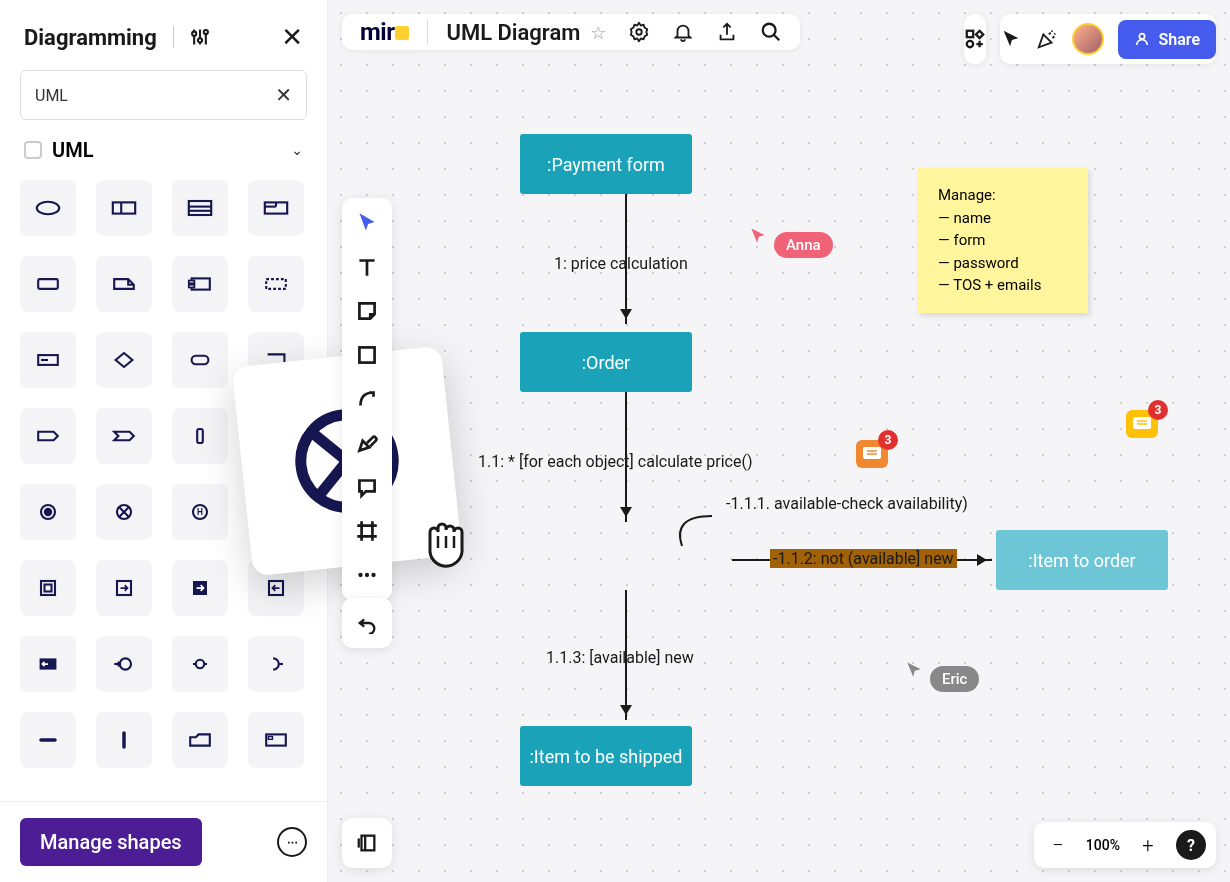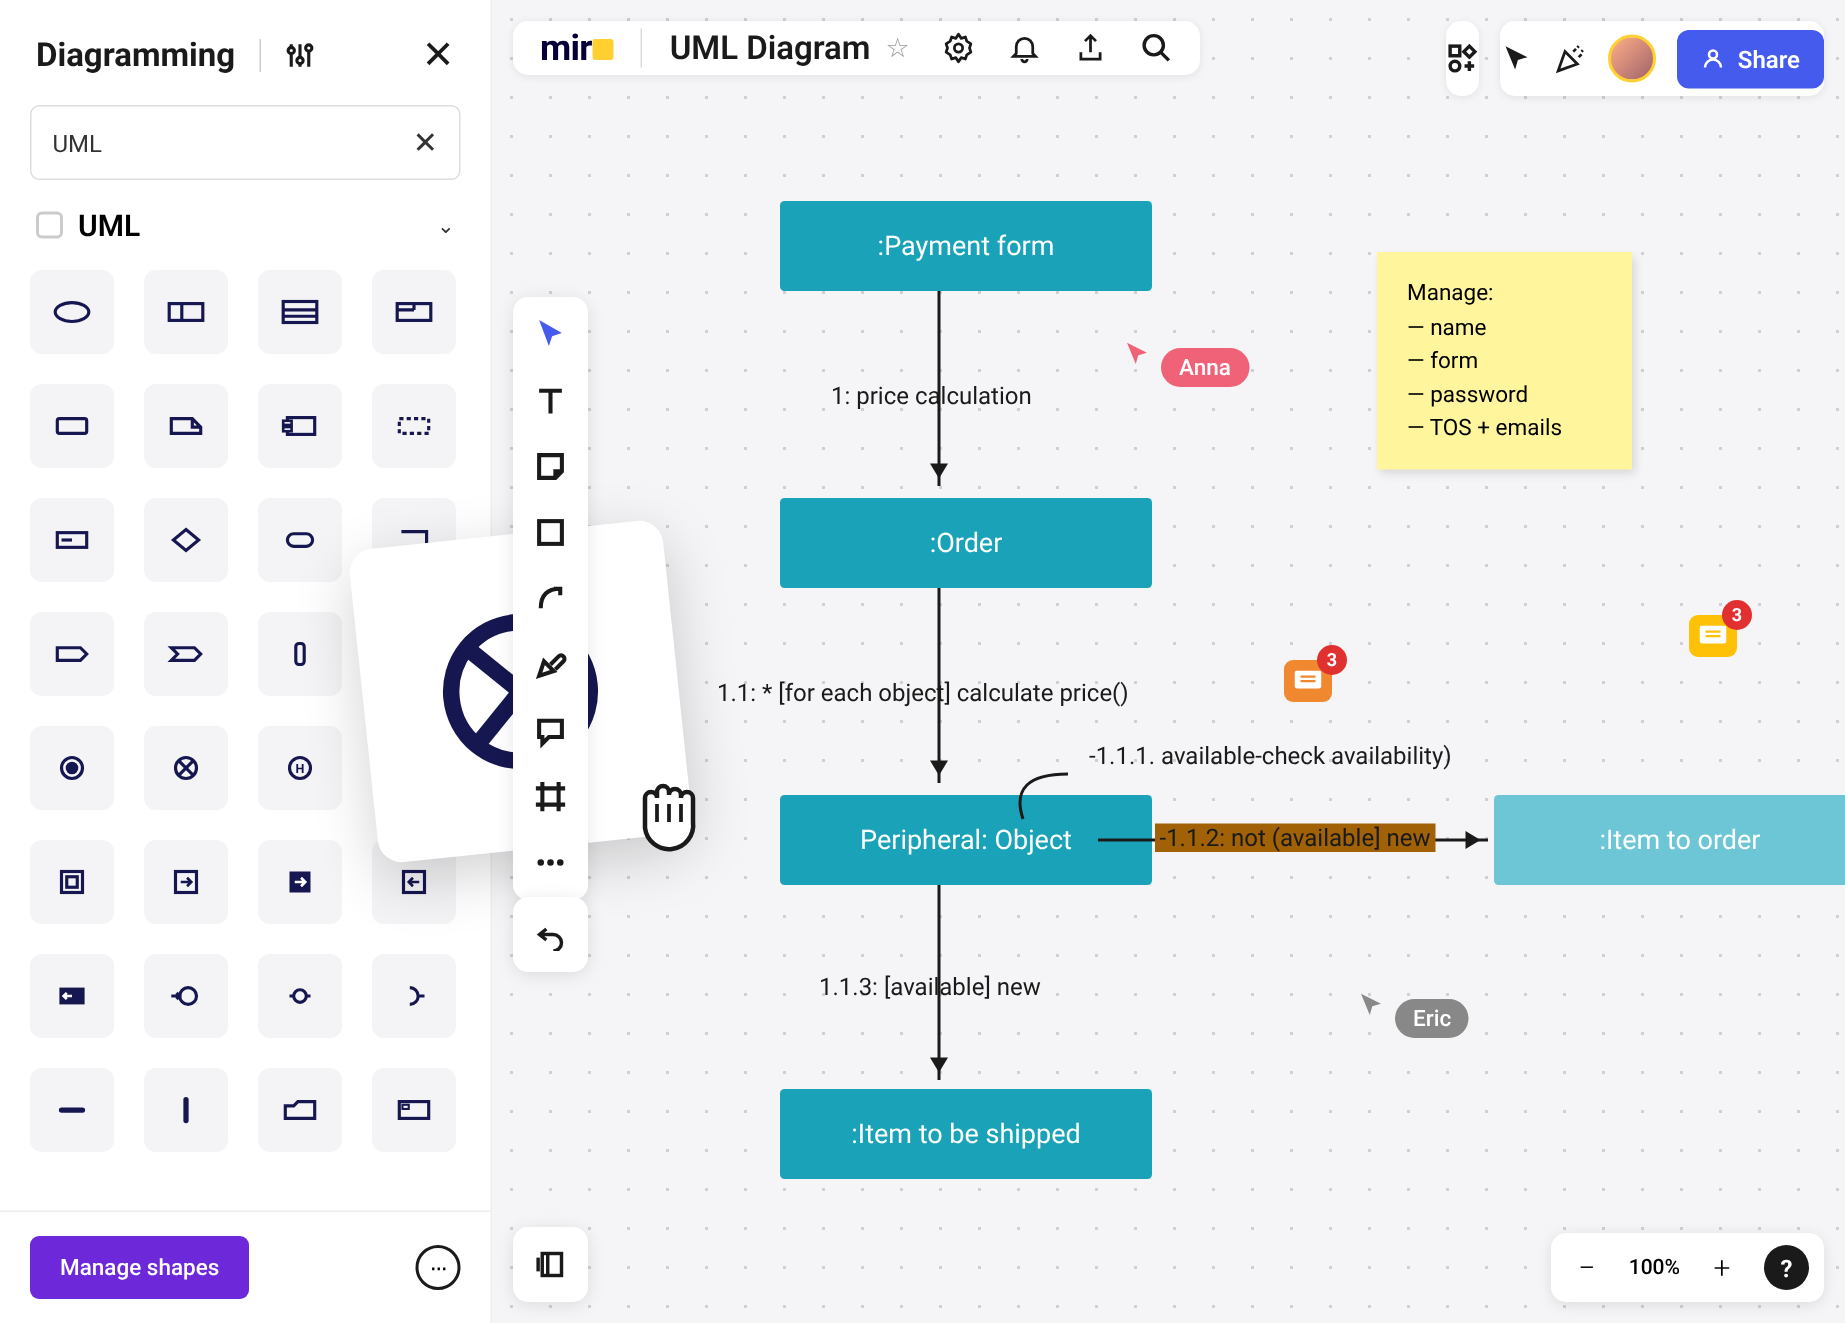--- a/index.html
+++ b/index.html
@@ -19,21 +19,21 @@
 .category-row { display: flex; align-items: center; padding: 8px 24px 10px; gap: 10px; }
 .checkbox { width: 18px; height: 18px; border: 2px solid #ccc; border-radius: 4px; }
 .category-label { font-size: 20px; font-weight: 600; flex: 1; }
 .chev { font-size: 14px; color: #333; }
 
 .shape-grid { padding: 8px 20px; display: grid; grid-template-columns: repeat(4, 56px); gap: 20px; overflow-y: auto; }
 .shape { width: 56px; height: 56px; background: #f4f4f6; border-radius: 8px; display: flex; align-items: center; justify-content: center; cursor: pointer; }
 .shape svg { width: 28px; height: 20px; }
 
 .sidebar-footer { margin-top: auto; padding: 16px 20px; display: flex; align-items: center; gap: 12px; border-top: 1px solid #eee;}
-.manage-btn { background: #6d28d9; color: #fff; border: none; border-radius: 6px; padding: 12px 20px; font-size: 15px; font-weight: 500; cursor: pointer; }
+.manage-btn { background: #4c1d95; color: #fff; border: none; border-radius: 6px; padding: 12px 20px; font-size: 20px; font-weight: 500; cursor: pointer; }
 .chat-icon { margin-left: auto; width: 30px; height: 30px; border: 2.5px solid #1a1a1a; border-radius: 50%; display: flex; align-items: center; justify-content: center; font-size: 11px; letter-spacing: -1px; font-weight: 700;}
 
 
 .topbar { position: absolute; left: 342px; top: 14px; display: flex; align-items: center; gap: 14px; }
 .topbar-main { background: #fff; border-radius: 10px; box-shadow: 0 1px 6px rgba(0,0,0,0.08); display: flex; align-items: center; padding: 10px 18px; height: 36px; }
 .logo { font-size: 24px; font-weight: 700; color: #050038; letter-spacing: -0.5px; }
 .vdiv { width: 1px; height: 26px; background: #ddd; margin: 0 18px; }
 .doc-title { font-size: 22px; font-weight: 600; color: #1a1a1a; }
 .star { margin-left: 10px; font-size: 18px; color: #999; cursor: pointer;}
 .top-icon { width: 22px; height: 22px; margin-left: 22px; cursor: pointer; color: #1a1a1a; stroke: #1a1a1a; fill: none;}
@@ -49,21 +49,21 @@
 .toolrail2 { position: absolute; left: 342px; top: 598px; background: #fff; border-radius: 10px; box-shadow: 0 2px 12px rgba(0,0,0,0.1); width: 50px; height: 50px; display: flex; align-items: center; justify-content: center; }
 .toolrail3 { position: absolute; left: 342px; bottom: 14px; background: #fff; border-radius: 10px; box-shadow: 0 2px 12px rgba(0,0,0,0.1); width: 50px; height: 50px; display: flex; align-items: center; justify-content: center; }
 
 
 .floating-card { position: absolute; left: 242px; top: 356px; width: 210px; height: 210px; background: #fff; border-radius: 16px; box-shadow: 0 12px 40px rgba(0,0,0,0.18); display: flex; align-items: center; justify-content: center; transform: rotate(-6deg); }
 .floating-card svg { width: 110px; height: 110px; }
 .grab-cursor { position: absolute; left: 410px; top: 506px; width: 70px; height: 70px; }
 
 
 .canvas { position: absolute; left: 406px; top: 86px; right: 0; bottom: 0; }
-.node { position: absolute; background: #1aa3b8; color: #fff; width: 248px; height: 60px; display: flex; align-items: center; justify-content: center; font-size: 18px; border-radius: 3px; }
+.node { position: absolute; background: #1aa3b8; color: #fff; width: 172px; height: 60px; display: flex; align-items: center; justify-content: center; font-size: 18px; border-radius: 3px; }
 .node.light { background: #6dc6d6; }
 .edge-label { position: absolute; font-size: 16px; color: #1a1a1a; white-space: nowrap; }
 .arrow { position: absolute; width: 2px; background: #1a1a1a; }
 .arrow::after { content: ''; position: absolute; bottom: -1px; left: -5px; border: 6px solid transparent; border-top: 10px solid #1a1a1a; }
 .harrow { position: absolute; height: 2px; background: #1a1a1a; }
 .harrow::after { content: ''; position: absolute; right: -1px; top: -5px; border: 6px solid transparent; border-left: 10px solid #1a1a1a; }
 
 .sticky { position: absolute; background: #fff59d; padding: 16px 20px; width: 170px; font-size: 15px; line-height: 1.5; box-shadow: 2px 3px 6px rgba(0,0,0,0.12);}
 .sticky div:first-child { font-weight: 400; }
 
@@ -438,21 +438,20 @@
 <div class="canvas">
 
   <div class="node" style="left:114px; top:48px">:Payment form</div>
   <div class="arrow" style="left:219px; top:108px; height:130px"></div>
   <div class="edge-label" style="left:148px; top:168px">1: price calculation</div>
 
   <div class="node" style="left:114px; top:246px">:Order</div>
   <div class="arrow" style="left:219px; top:306px; height:130px"></div>
   <div class="edge-label" style="left:72px; top:366px">1.1: * [for each object] calculate price()</div>
 
-  <div class="node" style="left:114px; top:444px">Peripheral: Object</div>
 
   <svg style="position:absolute; left:264px; top:414px; width:60px; height:50px" viewBox="0 0 60 50">
       <path d="M12 46 q-10 -30 30 -30" fill="none" stroke="#1a1a1a" stroke-width="2"></path>
     </svg>
   <div class="edge-label" style="left:320px; top:408px">-1.1.1. available-check availability)</div>
 
   <div class="harrow" style="left:326px; top:473px; width:260px"></div>
   <div class="edge-label" style="left:364px; top:463px; background:#a16207; padding:0 3px;">-1.1.2: not (available] new</div>
   <div class="node light" style="left:590px; top:444px">:Item to order</div>
 

